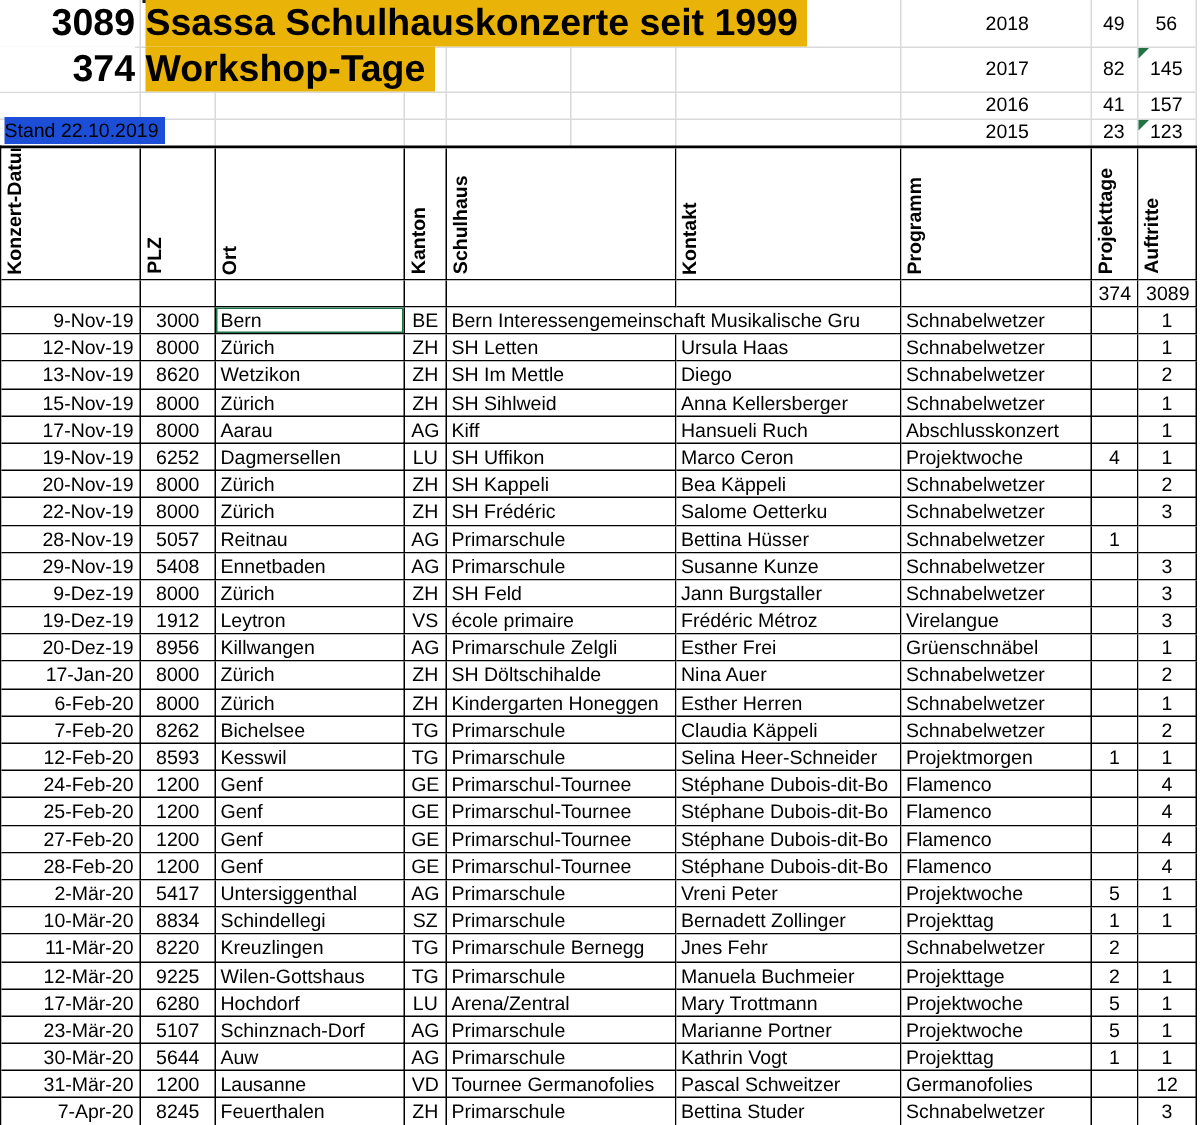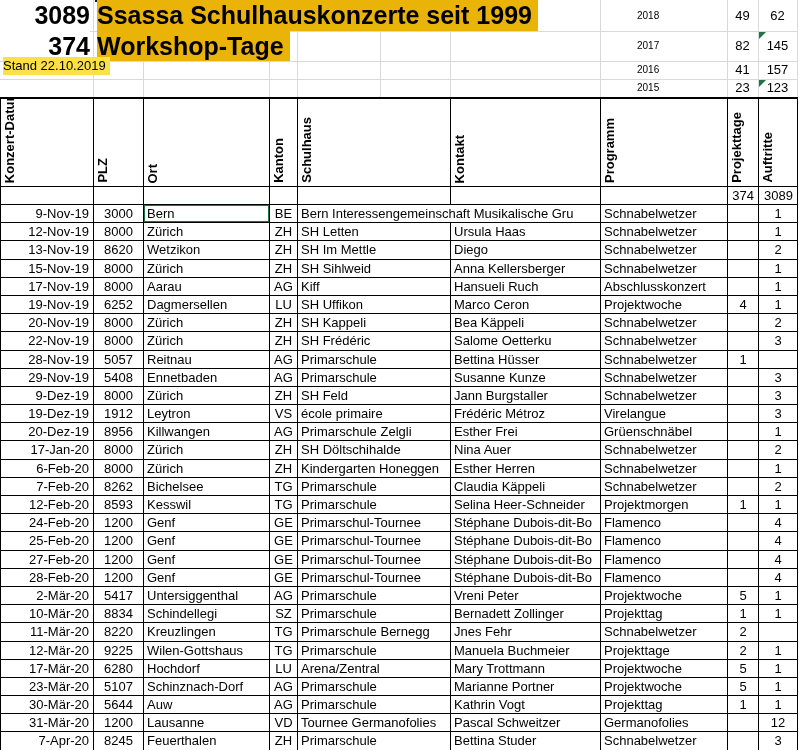--- a/index.html
+++ b/index.html
@@ -6,23 +6,23 @@
   .screen{position:relative;width:800px;height:750px;background:#fff;overflow:hidden;
           font-family:"Liberation Sans",sans-serif;color:#000}
   
   .top{position:absolute;left:0;top:0;width:800px;height:97px}
   .gl-h{position:absolute;left:0;width:797px;height:1px;background:#d9d9d9}
   .gl-v{position:absolute;top:0;height:97px;width:1px;background:#d9d9d9}
   .bignum{position:absolute;left:0;width:90px;text-align:right;font-weight:bold;
           font-size:25px;background:#fff}
   .titletext{position:absolute;left:97px;font-weight:bold;font-size:25px;background:#eab308;
              white-space:nowrap;padding-right:6px}
-  .stand{position:absolute;left:3px;top:57px;height:18px;line-height:18px;font-size:13px;
-         background:#fde047;padding-right:4px}
-  .ystat-year{position:absolute;left:637px;width:103px;text-align:left;font-size:10px}
+  .stand{position:absolute;left:3px;top:78px;height:18px;line-height:18px;font-size:13px;
+         background:#1d4ed8;padding-right:4px}
+  .ystat-year{position:absolute;left:620px;width:103px;text-align:center;font-size:13px}
   .ystat-pt{position:absolute;left:727px;width:31px;text-align:center;font-size:13px}
   .ystat-auf{position:absolute;left:758px;width:39px;text-align:center;font-size:13px}
   .flag{position:absolute;width:0;height:0;border-top:7px solid #217346;border-right:7px solid transparent}
   .topfrag{position:absolute;left:95px;top:0;width:68px;height:2px;background:#1a1a1a}
   
   .tbl{position:absolute;left:0;top:97px;width:797px;display:grid;
        grid-template-columns:93px 50px 126px 28px 153px 150px 127px 31px 39px;
        grid-template-rows:88px 18px;grid-auto-rows:18.2px;
        border-top:2px solid #000;border-left:1px solid #000;box-sizing:content-box}
   .cell{position:relative;border-right:1px solid #000;border-bottom:1px solid #000;
@@ -60,21 +60,21 @@
     <div class="titletext" style="top:0;height:31px;line-height:31px">Ssassa Schulhauskonzerte seit 1999</div>
 
     <div class="bignum" style="top:31px;height:30px;line-height:30px">374</div>
     <div class="titletext" style="top:31px;height:30px;line-height:30px">Workshop-Tage</div>
 
     <div class="stand">Stand 22.10.2019</div>
 
     <div>
       <div class="ystat-year" style="top:0;height:31px;line-height:31px">2018</div>
       <div class="ystat-pt" style="top:0;height:31px;line-height:31px">49</div>
-      <div class="ystat-auf" style="top:0;height:31px;line-height:31px">62</div>
+      <div class="ystat-auf" style="top:0;height:31px;line-height:31px">56</div>
     </div>
     <div>
       <div class="ystat-year" style="top:31px;height:30px;line-height:30px">2017</div>
       <div class="ystat-pt" style="top:31px;height:30px;line-height:30px">82</div>
       <div class="ystat-auf" style="top:31px;height:30px;line-height:30px">145</div>
       <div class="flag" style="left:759px;top:32px"></div>
     </div>
     <div>
       <div class="ystat-year" style="top:61px;height:18px;line-height:18px">2016</div>
       <div class="ystat-pt" style="top:61px;height:18px;line-height:18px">41</div>

